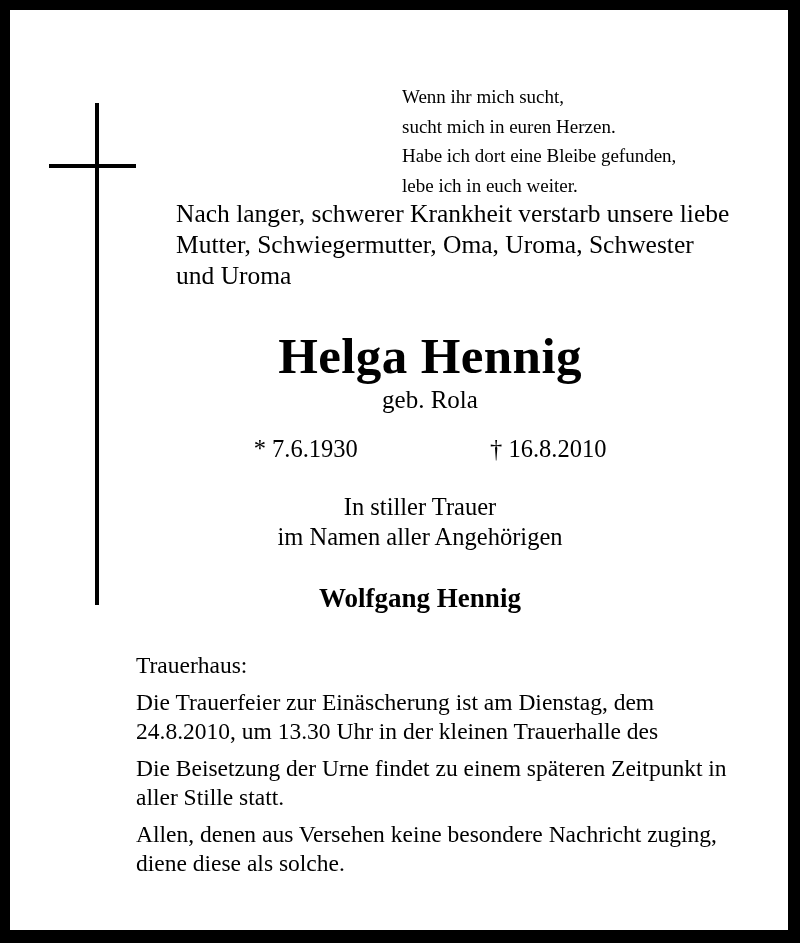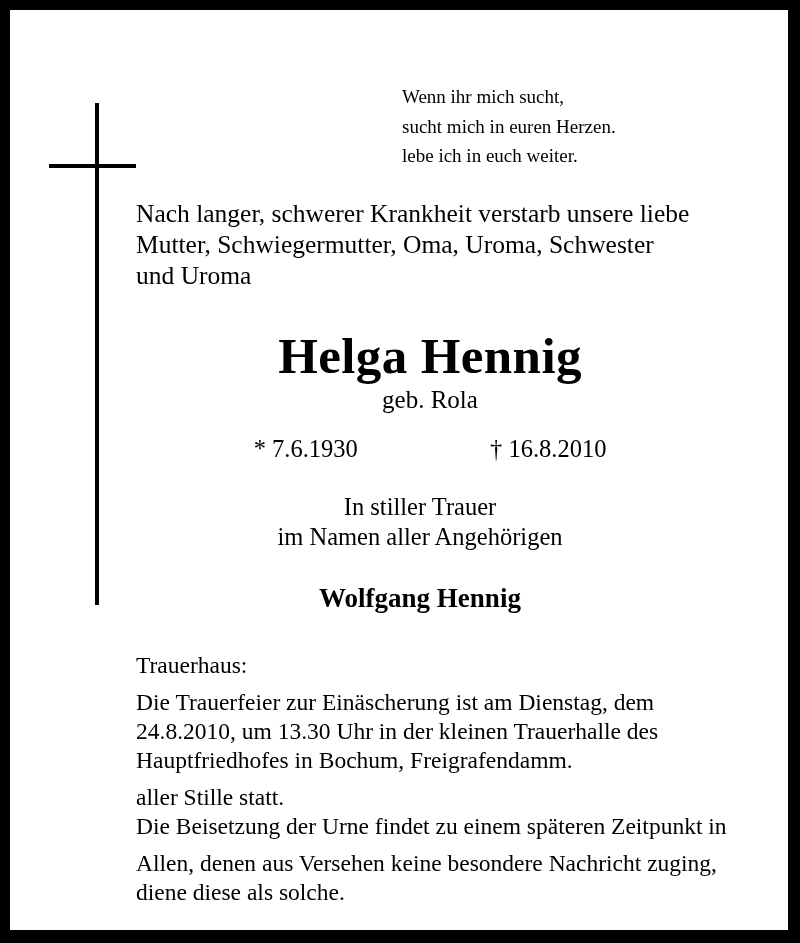--- a/index.html
+++ b/index.html
@@ -71,21 +71,21 @@
 
   
   .intro {
     position: absolute;
     left: 126px;
     top: 188px;
     width: 650px;
     font-size: 25.5px;
     line-height: 31px;
   }
-  .intro .line { display: block; }
+  .intro .line { display: block; margin-left: 40px; }
 
   
   .name-block {
     position: absolute;
     left: 10px;
     top: 318px;
     width: 820px;
     text-align: center;
   }
   .deceased-name {
@@ -158,20 +158,21 @@
   <div class="notice-page">
 
     <div class="cross">
       <div class="cross-stem"></div>
       <div class="cross-arm"></div>
     </div>
 
     <div class="poem">
       <span class="line">Wenn ihr mich sucht,</span>
       <span class="line">sucht mich in euren Herzen.</span>
+      <span class="line">Habe ich dort eine Bleibe gefunden,</span>
       <span class="line">lebe ich in euch weiter.</span>
     </div>
 
     <div class="intro">
       <span class="line">Nach langer, schwerer Krankheit verstarb unsere liebe</span>
       <span class="line">Mutter, Schwiegermutter, Oma, Uroma, Schwester</span>
       <span class="line">und Uroma</span>
     </div>
 
     <div class="name-block">
@@ -194,26 +195,25 @@
 
     <div class="details">
 
       <span class="block">
         <span class="line">Trauerhaus:</span>
       </span>
 
       <span class="block">
         <span class="line">Die Trauerfeier zur Einäscherung ist am Dienstag, dem</span>
         <span class="line">24.8.2010, um 13.30 Uhr in der kleinen Trauerhalle des</span>
-        <span class="line">Hauptfriedhofes in Bochum, Freigrafendamm.</span>
-      </span>
-
-      <span class="block">
+      </span>
+
+      <span class="block">
+        <span class="line">Die Beisetzung der Urne findet zu einem späteren Zeitpunkt in</span>
         <span class="line">aller Stille statt.</span>
-        <span class="line">Die Beisetzung der Urne findet zu einem späteren Zeitpunkt in</span>
       </span>
 
       <span class="block">
         <span class="line">Allen, denen aus Versehen keine besondere Nachricht zuging,</span>
         <span class="line">diene diese als solche.</span>
       </span>
 
     </div>
 
   </div>

